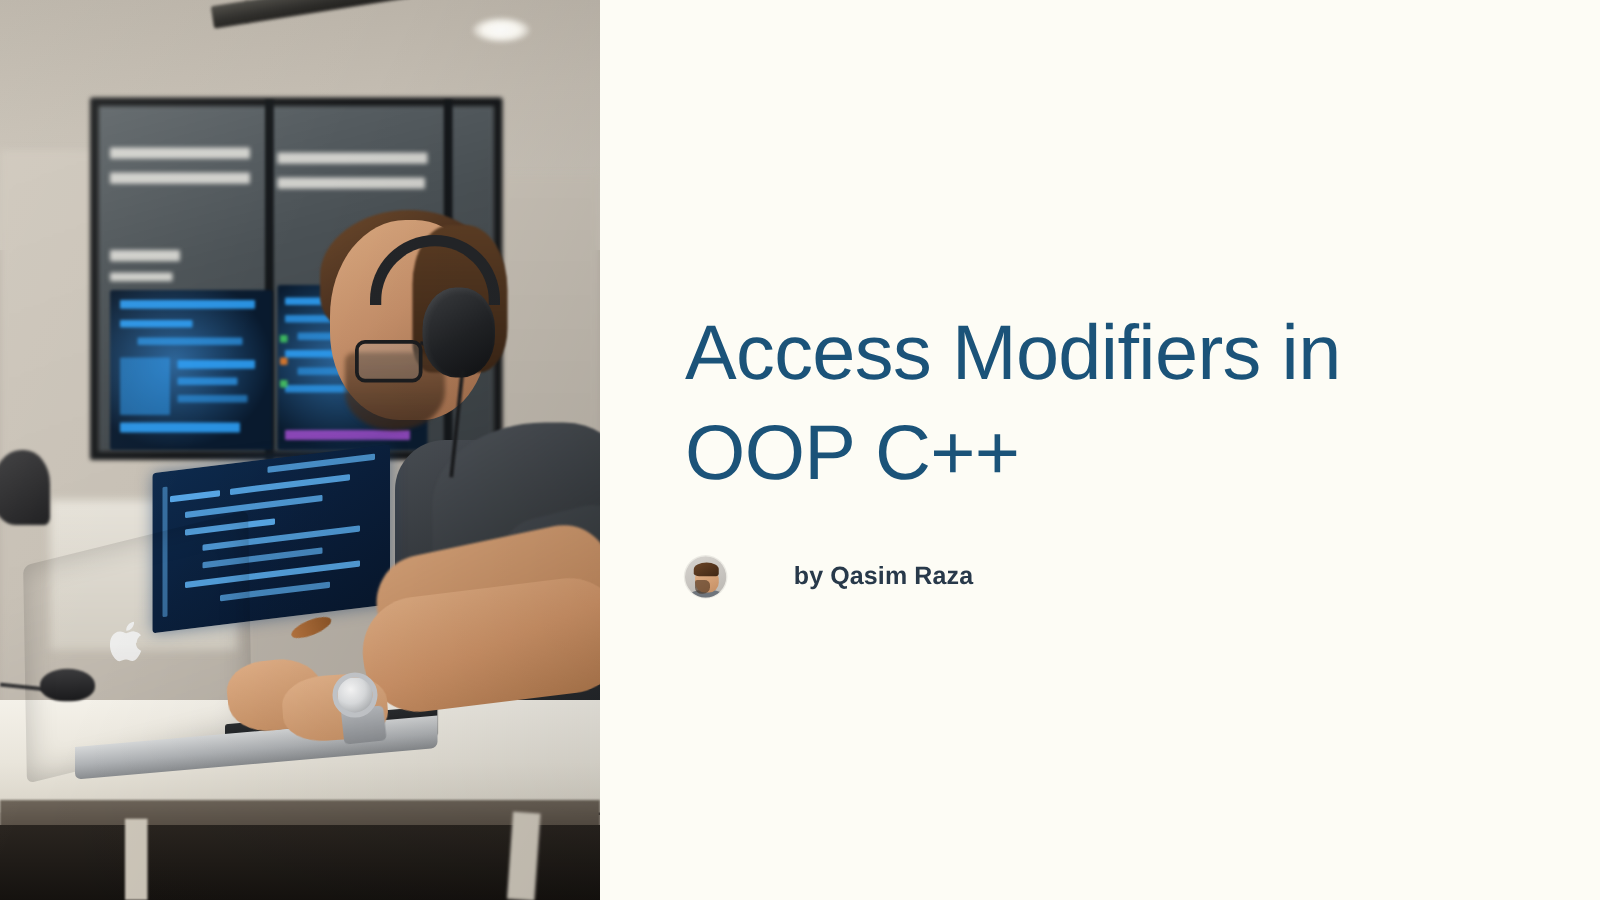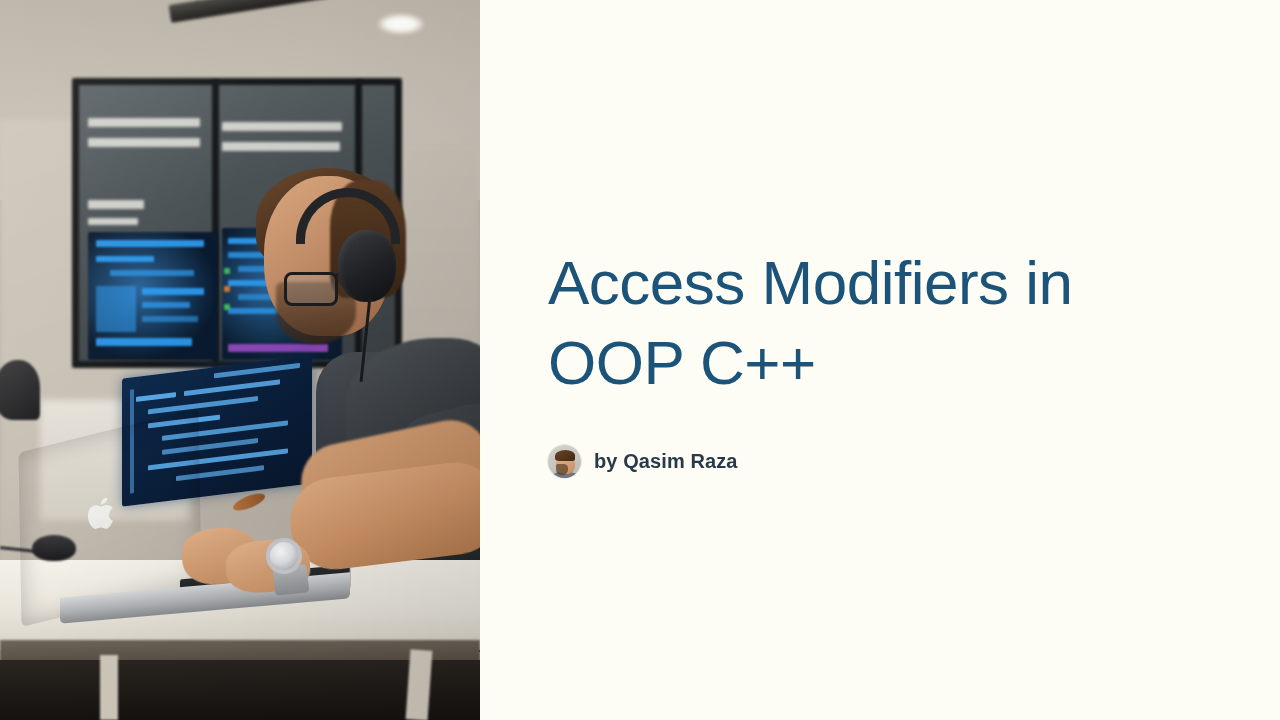--- a/index.html
+++ b/index.html
@@ -313,21 +313,21 @@
   }
   .av-beard {
     left:8px; top:19px; width:12px; height:11px;
     background:rgba(70,46,28,.6); border-radius:14% 36% 48% 46%;
   }
   .av-body {
     left:4px; top:27px; width:26px; height:10px;
     background:#6f757c; border-radius:40% 40% 0 0;
   }
   .byline-text {
-    font-size:20px; font-weight:700; color:#28394a; letter-spacing:.1px;
+    font-size:20px; font-weight:700; color:#28394a; letter-spacing:.1px;margin-left:41px;
   }
 </style>
 </head>
 <body>
 
 <div class="slide">
 
   <div class="photo-panel">
     <div class="ph ceiling"></div>
     <div class="ph ceiling-light"></div>

